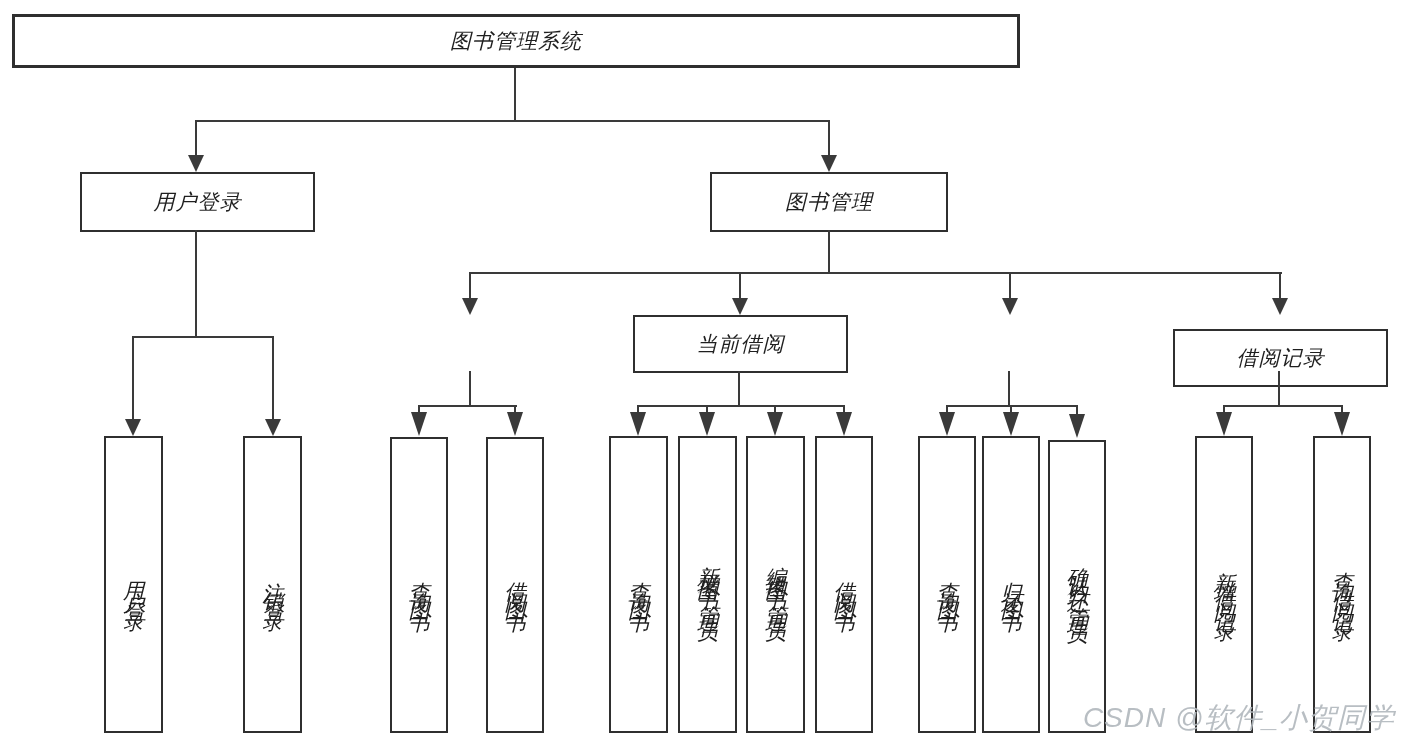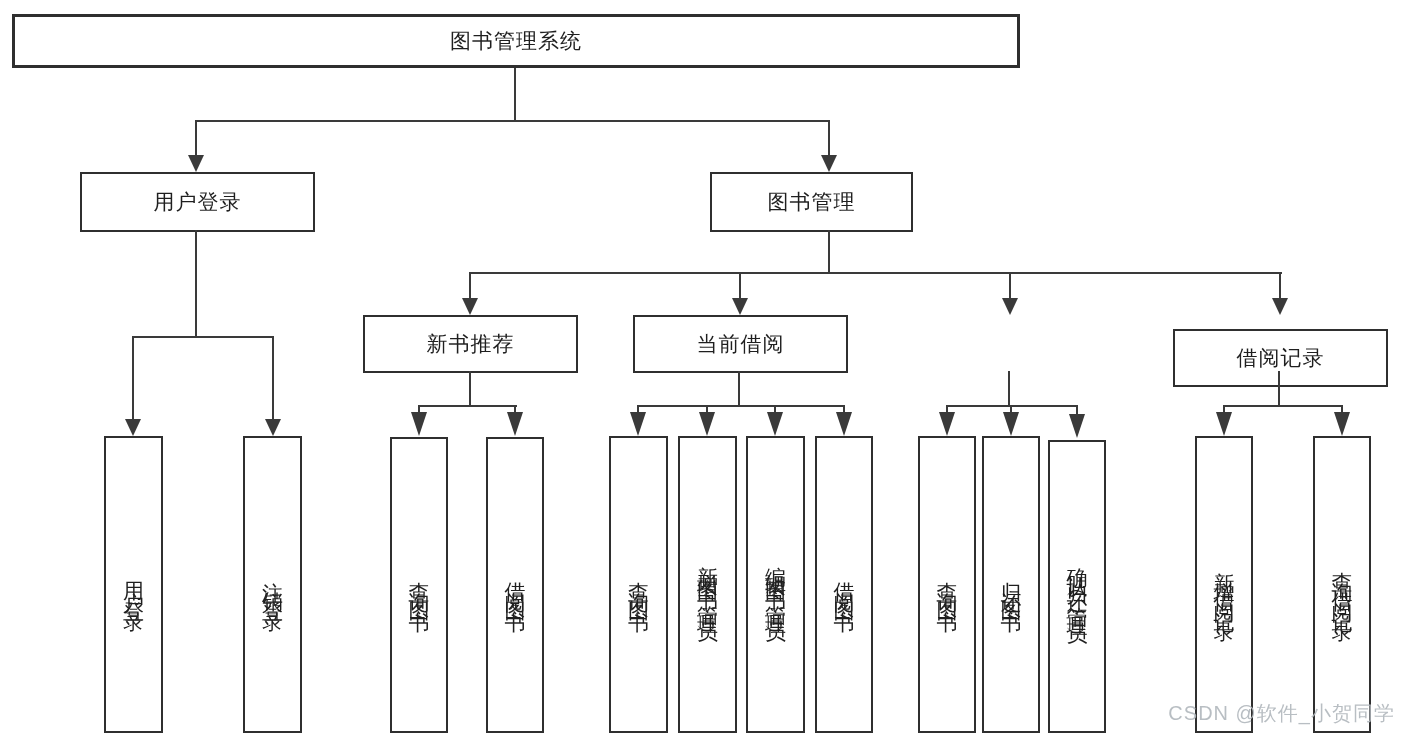--- a/index.html
+++ b/index.html
@@ -1,17 +1,17 @@
 <!DOCTYPE html>
 <html><head>
 <meta charset="utf-8">
 <style>
   html,body{margin:0;padding:0;background:#ffffff;}
   body{font-family:"Liberation Sans","DejaVu Sans",sans-serif;}
-  #stage{position:relative;width:1405px;height:747px;background:#ffffff;overflow:hidden;}
+  #stage{position:relative;width:1405px;height:747px;background:#ffffff;overflow:hidden;font-style:italic;}
   .box{
     position:absolute;
     border:2px solid #2f2f2f;
     background:#ffffff;
     display:flex;align-items:center;justify-content:center;
     font-size:21px;color:#1f1f1f;letter-spacing:1px;
     box-sizing:border-box;
   }
   .box.thick{border-width:3px;}
   .vbox{
@@ -27,22 +27,22 @@
     letter-spacing:10px;line-height:1.05;
     white-space:nowrap;
   }
   .vbox.tight span{letter-spacing:8px;}
   .hline,.vline{position:absolute;background:#3a3a3a;}
   .hline{height:2px;}
   .vline{width:2px;}
   .arr{position:absolute;width:0;height:0;border-left:8px solid transparent;border-right:8px solid transparent;border-top:17px solid #3a3a3a;}
   .arr.big{border-left-width:8px;border-right-width:8px;border-top-width:24px;}
   #watermark{
-    position:absolute;right:10px;bottom:20px;
-    font-size:20px;color:#b3b9be;letter-spacing:1px;
+    position:absolute;right:10px;bottom:10px;
+    font-size:28px;color:#b3b9be;letter-spacing:1px;
     z-index:5;opacity:.92;
   }
 </style>
 </head>
 <body>
 
 <div id="stage">
 
   <div class="box thick" style="left:12px;top:14px;width:1008px;height:54px;">
     <span>图书管理系统</span>
@@ -51,21 +51,21 @@
   <div class="vline" style="left:514px;top:68px;height:54px;"></div>
   <div class="hline" style="left:195px;top:120px;width:635px;"></div>
   <div class="vline" style="left:195px;top:120px;height:38px;"></div>
   <div class="arr" style="left:188px;top:155px;"></div>
   <div class="vline" style="left:828px;top:120px;height:38px;"></div>
   <div class="arr" style="left:821px;top:155px;"></div>
 
   <div class="box" style="left:80px;top:172px;width:235px;height:60px;">
     <span>用户登录</span>
   </div>
-  <div class="box" style="left:710px;top:172px;width:203px;height:60px;">
+  <div class="box" style="left:710px;top:172px;width:238px;height:60px;">
     <span>图书管理</span>
   </div>
 
   <div class="vline" style="left:195px;top:230px;height:108px;"></div>
   <div class="hline" style="left:132px;top:336px;width:142px;"></div>
   <div class="vline" style="left:132px;top:337px;height:86px;"></div>
   <div class="arr" style="left:125px;top:419px;"></div>
   <div class="vline" style="left:272px;top:337px;height:86px;"></div>
   <div class="arr" style="left:265px;top:419px;"></div>
 
@@ -73,23 +73,20 @@
   <div class="hline" style="left:469px;top:272px;width:813px;"></div>
   <div class="vline" style="left:469px;top:273px;height:28px;"></div>
   <div class="arr" style="left:462px;top:298px;"></div>
   <div class="vline" style="left:739px;top:273px;height:28px;"></div>
   <div class="arr" style="left:732px;top:298px;"></div>
   <div class="vline" style="left:1009px;top:273px;height:28px;"></div>
   <div class="arr" style="left:1002px;top:298px;"></div>
   <div class="vline" style="left:1279px;top:273px;height:28px;"></div>
   <div class="arr" style="left:1272px;top:298px;"></div>
 
-  <div class="box" style="left:363px;top:315px;width:215px;height:58px;">
-    <span>新书推荐</span>
-  </div>
   <div class="box" style="left:633px;top:315px;width:215px;height:58px;">
     <span>当前借阅</span>
   </div>
   <div class="box" style="left:1173px;top:329px;width:215px;height:58px;">
     <span>借阅记录</span>
   </div>
 
   <div class="vline" style="left:469px;top:371px;height:36px;"></div>
   <div class="hline" style="left:418px;top:405px;width:99px;"></div>
   <div class="vline" style="left:418px;top:406px;height:10px;"></div>

